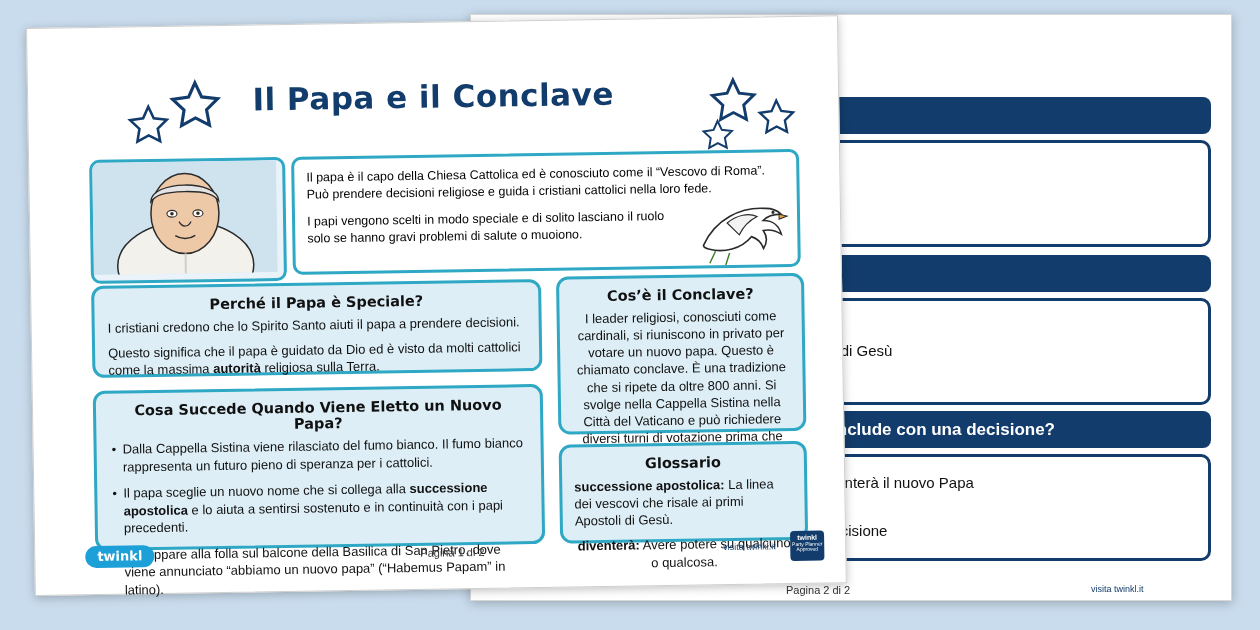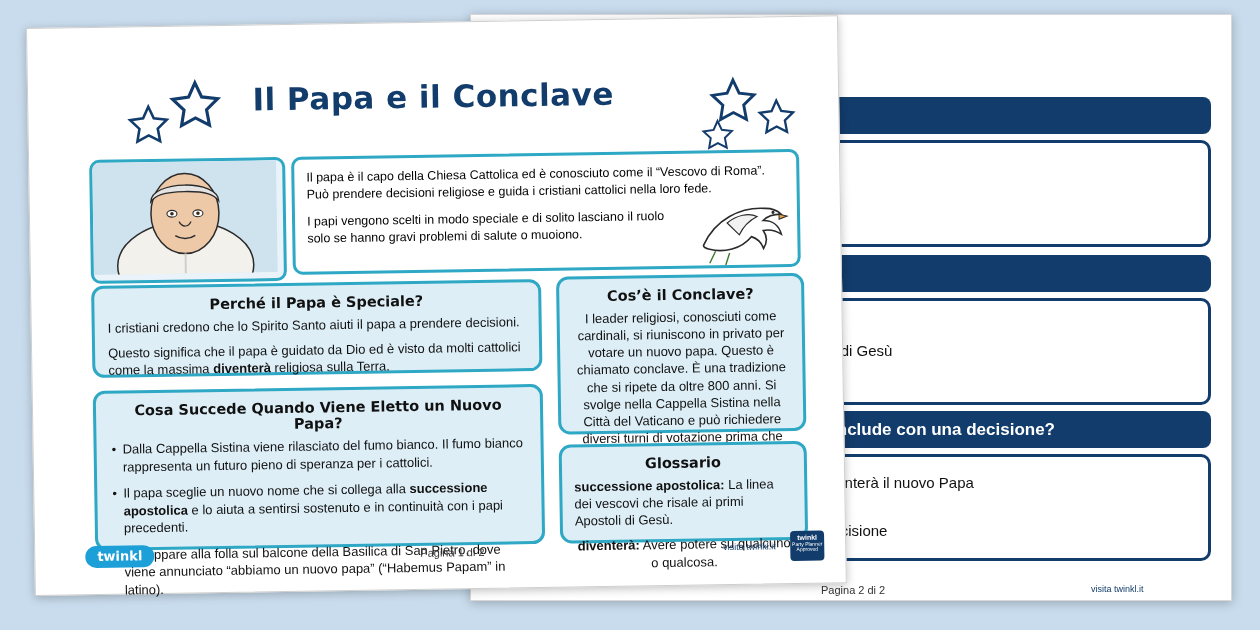--- a/index.html
+++ b/index.html
@@ -126,21 +126,21 @@
   <div class="q-block" style="left:40px;top:396px;width:700px;">
     <div class="q-header">Cosa succede se il Conclave non si conclude con una decisione?</div>
     <div class="q-body">
       <div class="q-opt">Viene scelto casualmente un cardinale che diventerà il nuovo Papa</div>
       <div class="q-opt">Non eleggono un nuovo Papa</div>
       <div class="q-opt">Continuano a votare finché non trovano una decisione</div>
     </div>
   </div>
 
   <div class="back-footer">
-    <span class="page-num" style="position:absolute;left:350px;">Pagina 2 di 2</span>
+    <span class="page-num" style="position:absolute;left:315px;">Pagina 2 di 2</span>
     <span class="visit" style="position:absolute;left:620px;">visita twinkl.it</span>
   </div>
 </div>
 
 <div class="sheet sheet-front">
 
   <svg class="star" style="left:98px;top:76px;" width="44" height="44" viewBox="0 0 24 24">
     <path d="M12 2l2.9 6.3L22 9.2l-5 4.8 1.2 6.9L12 17.6 5.8 20.9 7 14 2 9.2l7.1-.9z" fill="#fff" stroke="#123c6b" stroke-width="1.4"></path>
   </svg>
   <svg class="star" style="left:140px;top:52px;" width="54" height="54" viewBox="0 0 24 24">
@@ -183,21 +183,21 @@
     <path d="M42 40c10-8 22-10 30-6-8 4-14 10-18 18-4-4-8-8-12-12z" fill="#f2f2f2" stroke="#2b2b2b" stroke-width="1.2"></path>
     <circle cx="88" cy="30" r="1.6" fill="#2b2b2b"></circle>
     <path d="M94 32l8 2-8 3z" fill="#e8a33d" stroke="#2b2b2b" stroke-width="1"></path>
     <path d="M30 68l-6 12M44 70l-4 12" stroke="#3a7a2a" stroke-width="1.4" fill="none"></path>
   </svg>
 
   <div class="panel tinted" style="left:60px;top:258px;width:450px;height:92px;padding:9px 13px;">
     <h3>Perché il Papa è Speciale?</h3>
     <p>I cristiani credono che lo Spirito Santo aiuti il papa a prendere decisioni.</p>
     <p>
-      <span>Questo significa che il papa è guidato da Dio ed è visto da molti cattolici come la massima </span><b>diventerà</b><span> religiosa sulla Terra.</span>
+      <span>Questo significa che il papa è guidato da Dio ed è visto da molti cattolici come la massima </span><b>autorità</b><span> religiosa sulla Terra.</span>
     </p>
   </div>
 
   <div class="panel tinted" style="left:525px;top:256px;width:248px;height:158px;padding:9px 12px;">
     <h3>Cos’è il Conclave?</h3>
     <p style="text-align:center;">I leader religiosi, conosciuti come cardinali, si riuniscono in privato per votare un nuovo papa. Questo è chiamato conclave. È una tradizione che si ripete da oltre 800 anni. Si svolge nella Cappella Sistina nella Città del Vaticano e può richiedere diversi turni di votazione prima che venga presa una decisione.</p>
   </div>
 
   <div class="panel tinted" style="left:60px;top:363px;width:450px;height:160px;padding:9px 13px;">
     <h3>Cosa Succede Quando Viene Eletto un Nuovo Papa?</h3>

